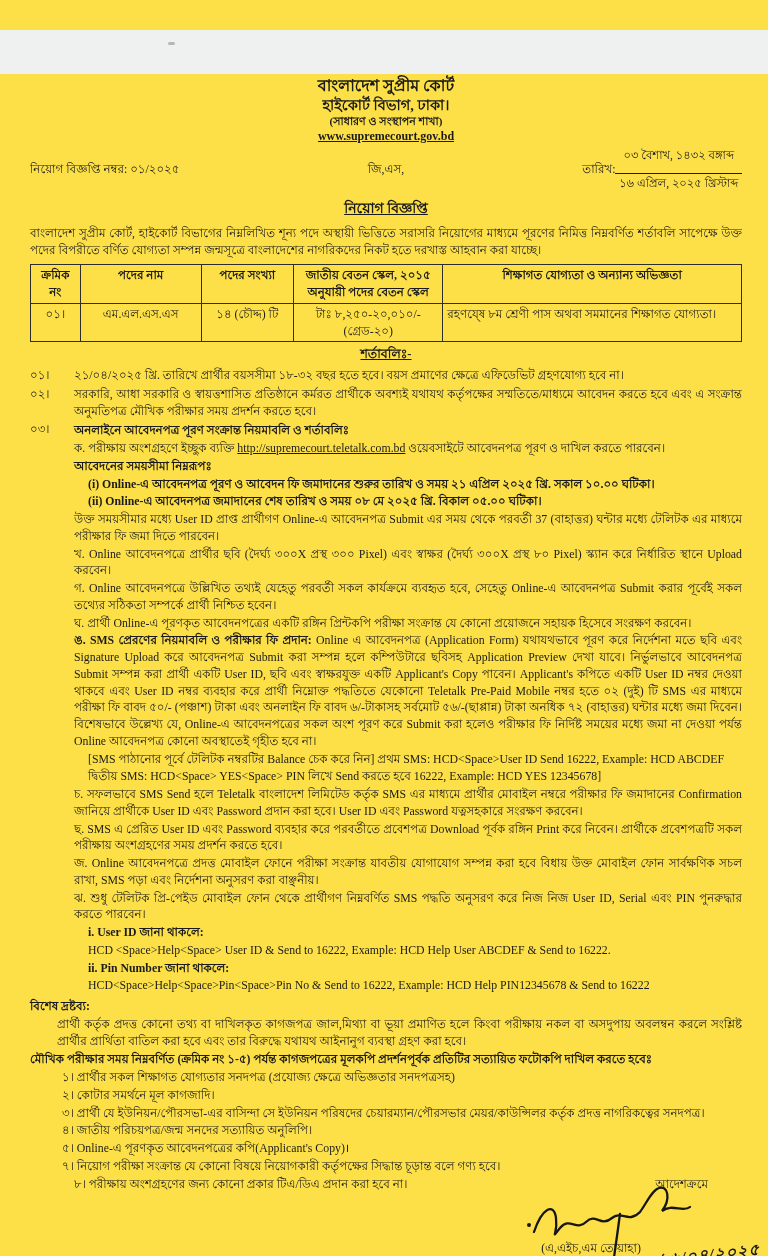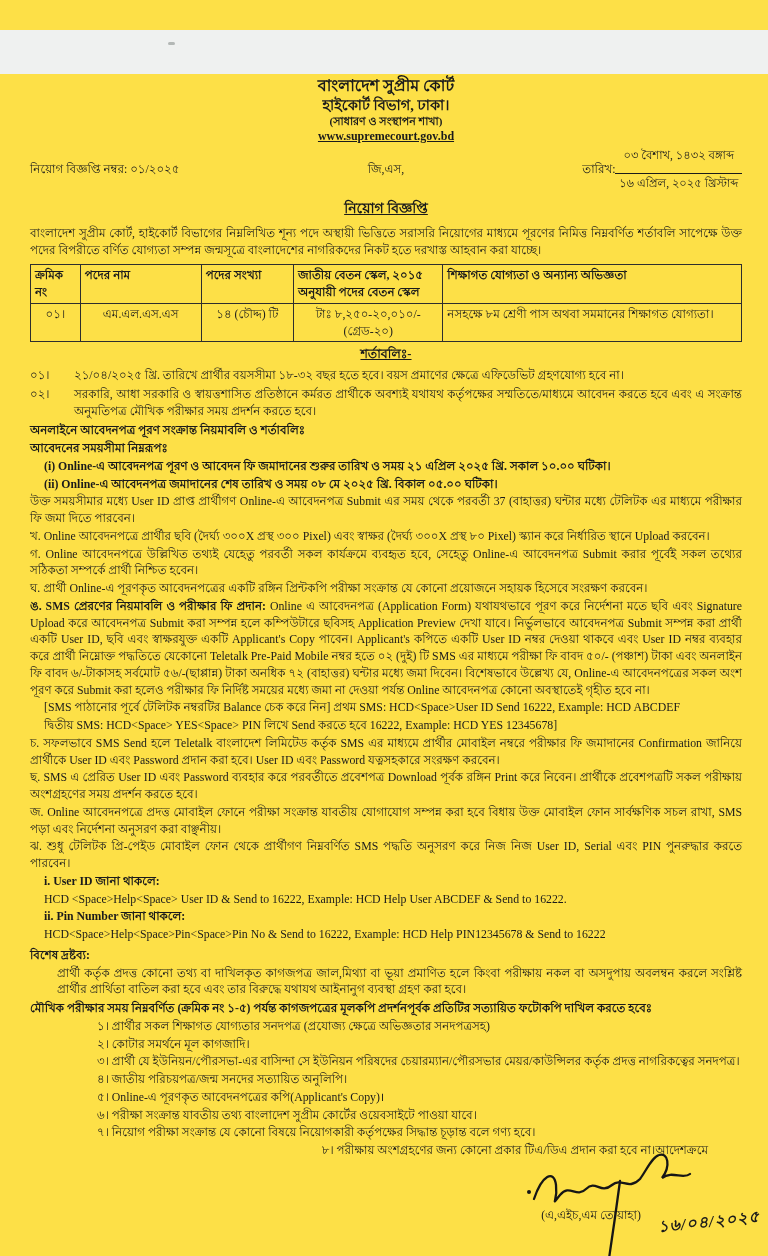--- a/index.html
+++ b/index.html
@@ -19,35 +19,35 @@
   .meta-left{flex:1;}
   .meta-center{flex:0 0 auto;}
   .meta-right{flex:1;display:flex;justify-content:flex-end;align-items:center;gap:0;}
   .date-frac{display:inline-block;text-align:center;font-size:11.5px;}
   .date-top{display:block;border-bottom:1.2px solid #1b1b1b;padding:0 8px 9px;}
   .date-bottom{display:block;padding-top:1px;}
   .title{text-align:center;font-weight:bold;font-size:14px;text-decoration:underline;margin:8px 0 6px;}
   .intro{margin:0 0 6px;text-align:justify;}
   table.post{width:100%;border-collapse:collapse;margin:2px 0 4px;}
   table.post th,table.post td{border:1.4px solid #2e2e2e;padding:2px 4px;vertical-align:top;}
-  table.post th{font-weight:bold;text-align:left;}
+  table.post th{font-weight:bold;text-align:center;}
   td.c{text-align:center;}
   .cond-heading{text-align:center;font-weight:bold;font-size:12.5px;text-decoration:underline;margin:4px 0 3px;}
   .crow{display:flex;margin-top:2px;}
   .cno{width:44px;flex:0 0 44px;}
   .cbody{flex:1;text-align:justify;}
   .cbody p{margin:1px 0;}
   .b{font-weight:bold;margin-top:6px;}
   .ind{padding-left:14px;}
   .link{text-decoration:underline;cursor:pointer;color:#1b1b1b;}
   .special-h{font-weight:bold;margin-top:3px;}
   .special-t{margin:1px 0 2px 27px;text-align:justify;}
   .docs-h{font-weight:bold;margin-top:2px;}
-  .doc-item{margin:1px 0 1px 67px;font-family:Liberation Serif, serif;}
-  .doc-last{display:flex;justify-content:flex-end;align-items:flex-start;margin:1px 0 0 44px;}
+  .doc-item{margin:1px 0 1px 32px;font-family:Liberation Serif, serif;}
+  .doc-last{display:flex;justify-content:space-between;align-items:flex-start;margin:1px 0 0 44px;}
   .order-by{padding-right:34px;}
   .sig-block{position:relative;width:250px;margin:2px 26px 0 auto;text-align:center;height:168px;}
   .sig-svg{position:absolute;top:-12px;left:54px;pointer-events:none;}
   .sig-lines{padding-top:46px;line-height:1.42;}
   .hand-date{position:absolute;top:50px;right:-44px;font-size:16px;font-weight:bold;transform:rotate(-6deg);letter-spacing:1px;font-style:italic;}
 </style>
 </head>
 <body>
 
 <div class="page">
@@ -89,40 +89,42 @@
         <th style="width:42%">শিক্ষাগত যোগ্যতা ও অন্যান্য অভিজ্ঞতা</th>
       </tr>
       <tr>
         <td class="c">০১।</td>
         <td class="c">এম.এল.এস.এস</td>
         <td class="c">১৪ (চৌদ্দ) টি</td>
         <td class="c">
           <div>টাঃ ৮,২৫০-২০,০১০/-</div>
           <div>(গ্রেড-২০)</div>
         </td>
-        <td>নসহক্ষে ৮ম শ্রেণী পাস অথবা সমমানের শিক্ষাগত যোগ্যতা।</td>
+        <td>রহণয্ষে ৮ম শ্রেণী পাস অথবা সমমানের শিক্ষাগত যোগ্যতা।</td>
       </tr>
     </tbody>
       </table>
 
     <div class="cond-heading">শর্তাবলিঃ-</div>
 
     <div class="crow">
       <span class="cno">০১।</span>
       <div class="cbody">২১/০৪/২০২৫ খ্রি. তারিখে প্রার্থীর বয়সসীমা ১৮-৩২ বছর হতে হবে। বয়স প্রমাণের ক্ষেত্রে এফিডেভিট গ্রহণযোগ্য হবে না।</div>
     </div>
 
     <div class="crow">
       <span class="cno">০২।</span>
       <div class="cbody">সরকারি, আধা সরকারি ও স্বায়ত্তশাসিত প্রতিষ্ঠানে কর্মরত প্রার্থীকে অবশ্যই যথাযথ কর্তৃপক্ষের সম্মতিতে/মাধ্যমে আবেদন করতে হবে এবং এ সংক্রান্ত অনুমতিপত্র মৌখিক পরীক্ষার সময় প্রদর্শন করতে হবে।</div>
     </div>
 
     <div class="crow">
+      <span class="cno">০৩।</span>
       <div class="cbody">
         <p class="b">অনলাইনে আবেদনপত্র পূরণ সংক্রান্ত নিয়মাবলি ও শর্তাবলিঃ</p>
+        <p><span>ক. পরীক্ষায় অংশগ্রহণে ইচ্ছুক ব্যক্তি </span><span class="link">http://supremecourt.teletalk.com.bd</span><span> ওয়েবসাইটে আবেদনপত্র পূরণ ও দাখিল করতে পারবেন।</span></p>
         <p class="b">আবেদনের সময়সীমা নিম্নরূপঃ</p>
         <p class="b ind">(i) Online-এ আবেদনপত্র পূরণ ও আবেদন ফি জমাদানের শুরুর তারিখ ও সময় ২১ এপ্রিল ২০২৫ খ্রি. সকাল ১০.০০ ঘটিকা।</p>
         <p class="b ind">(ii) Online-এ আবেদনপত্র জমাদানের শেষ তারিখ ও সময় ০৮ মে ২০২৫ খ্রি. বিকাল ০৫.০০ ঘটিকা।</p>
         <p>উক্ত সময়সীমার মধ্যে User ID প্রাপ্ত প্রার্থীগণ Online-এ আবেদনপত্র Submit এর সময় থেকে পরবর্তী 37 (বাহাত্তর) ঘন্টার মধ্যে টেলিটক এর মাধ্যমে পরীক্ষার ফি জমা দিতে পারবেন।</p>
         <p>খ. Online আবেদনপত্রে প্রার্থীর ছবি (দৈর্ঘ্য ৩০০X প্রস্থ ৩০০ Pixel) এবং স্বাক্ষর (দৈর্ঘ্য ৩০০X প্রস্থ ৮০ Pixel) স্ক্যান করে নির্ধারিত স্থানে Upload করবেন।</p>
         <p>গ. Online আবেদনপত্রে উল্লিখিত তথ্যই যেহেতু পরবর্তী সকল কার্যক্রমে ব্যবহৃত হবে, সেহেতু Online-এ আবেদনপত্র Submit করার পূর্বেই সকল তথ্যের সঠিকতা সম্পর্কে প্রার্থী নিশ্চিত হবেন।</p>
         <p>ঘ. প্রার্থী Online-এ পূরণকৃত আবেদনপত্রের একটি রঙ্গিন প্রিন্টকপি পরীক্ষা সংক্রান্ত যে কোনো প্রয়োজনে সহায়ক হিসেবে সংরক্ষণ করবেন।</p>
         <p><span class="b">ঙ. SMS প্রেরণের নিয়মাবলি ও পরীক্ষার ফি প্রদান:</span><span> Online এ আবেদনপত্র (Application Form) যথাযথভাবে পূরণ করে নির্দেশনা মতে ছবি এবং Signature Upload করে আবেদনপত্র Submit করা সম্পন্ন হলে কম্পিউটারে ছবিসহ Application Preview দেখা যাবে। নির্ভুলভাবে আবেদনপত্র Submit সম্পন্ন করা প্রার্থী একটি User ID, ছবি এবং স্বাক্ষরযুক্ত একটি Applicant's Copy পাবেন। Applicant's কপিতে একটি User ID নম্বর দেওয়া থাকবে এবং User ID নম্বর ব্যবহার করে প্রার্থী নিম্নোক্ত পদ্ধতিতে যেকোনো Teletalk Pre-Paid Mobile নম্বর হতে ০২ (দুই) টি SMS এর মাধ্যমে পরীক্ষা ফি বাবদ ৫০/- (পঞ্চাশ) টাকা এবং অনলাইন ফি বাবদ ৬/-টাকাসহ সর্বমোট ৫৬/-(ছাপ্পান্ন) টাকা অনধিক ৭২ (বাহাত্তর) ঘন্টার মধ্যে জমা দিবেন। বিশেষভাবে উল্লেখ্য যে, Online-এ আবেদনপত্রের সকল অংশ পূরণ করে Submit করা হলেও পরীক্ষার ফি নির্দিষ্ট সময়ের মধ্যে জমা না দেওয়া পর্যন্ত Online আবেদনপত্র কোনো অবস্থাতেই গৃহীত হবে না।</span></p>
         <p class="ind">[SMS পাঠানোর পূর্বে টেলিটক নম্বরটির Balance চেক করে নিন]   প্রথম SMS: HCD&lt;Space&gt;User ID Send 16222, Example: HCD ABCDEF</p>
         <p class="ind">দ্বিতীয় SMS: HCD&lt;Space&gt; YES&lt;Space&gt; PIN লিখে Send করতে হবে 16222, Example: HCD YES 12345678]</p>
@@ -139,21 +141,20 @@
 
     <div class="special-h">বিশেষ দ্রষ্টব্য:</div>
     <div class="special-t">প্রার্থী কর্তৃক প্রদত্ত কোনো তথ্য বা দাখিলকৃত কাগজপত্র জাল,মিথ্যা বা ভূয়া প্রমাণিত হলে কিংবা পরীক্ষায় নকল বা অসদুপায় অবলম্বন করলে সংশ্লিষ্ট প্রার্থীর প্রার্থিতা বাতিল করা হবে এবং তার বিরুদ্ধে যথাযথ আইনানুগ ব্যবস্থা গ্রহণ করা হবে।</div>
 
     <div class="docs-h">মৌখিক পরীক্ষার সময় নিম্নবর্ণিত (ক্রমিক নং ১-৫) পর্যন্ত কাগজপত্রের মূলকপি প্রদর্শনপূর্বক প্রতিটির সত্যায়িত ফটোকপি দাখিল করতে হবেঃ</div>
     <div class="doc-item">১। প্রার্থীর সকল শিক্ষাগত যোগ্যতার সনদপত্র (প্রযোজ্য ক্ষেত্রে অভিজ্ঞতার সনদপত্রসহ)</div>
     <div class="doc-item">২। কোটার সমর্থনে মূল কাগজাদি।</div>
     <div class="doc-item">৩। প্রার্থী যে ইউনিয়ন/পৌরসভা-এর বাসিন্দা সে ইউনিয়ন পরিষদের চেয়ারম্যান/পৌরসভার মেয়র/কাউন্সিলর কর্তৃক প্রদত্ত নাগরিকত্বের সনদপত্র।</div>
     <div class="doc-item">৪। জাতীয় পরিচয়পত্র/জন্ম সনদের সত্যায়িত অনুলিপি।</div>
     <div class="doc-item">৫। Online-এ পূরণকৃত আবেদনপত্রের কপি(Applicant's Copy)।</div>
-    <div class="doc-item">৬। পরীক্ষা সংক্রান্ত যাবতীয় তথ্য বাংলাদেশ সুপ্রীম কোর্টের ওয়েবসাইটে পাওয়া যাবে।</div>
     <div class="doc-item">৭। নিয়োগ পরীক্ষা সংক্রান্ত যে কোনো বিষয়ে নিয়োগকারী কর্তৃপক্ষের সিদ্ধান্ত চূড়ান্ত বলে গণ্য হবে।</div>
     <div class="doc-last">
       <span>৮। পরীক্ষায় অংশগ্রহণের জন্য কোনো প্রকার টিএ/ডিএ প্রদান করা হবে না।</span>
       <span class="order-by">আদেশক্রমে</span>
     </div>
 
     <div class="sig-block">
       <svg class="sig-svg" width="180" height="150" viewBox="0 0 180 150">
         <g fill="none" stroke="#161616" stroke-width="2.3" stroke-linecap="round">
           <path d="M14 50 C22 26 34 20 36 36 C38 52 30 58 40 46 C50 34 56 50 66 40 C76 30 80 46 92 36 C102 28 108 42 120 30 C126 22 132 8 139 6 C148 3 151 17 142 29 C152 21 163 31 170 25"></path>

